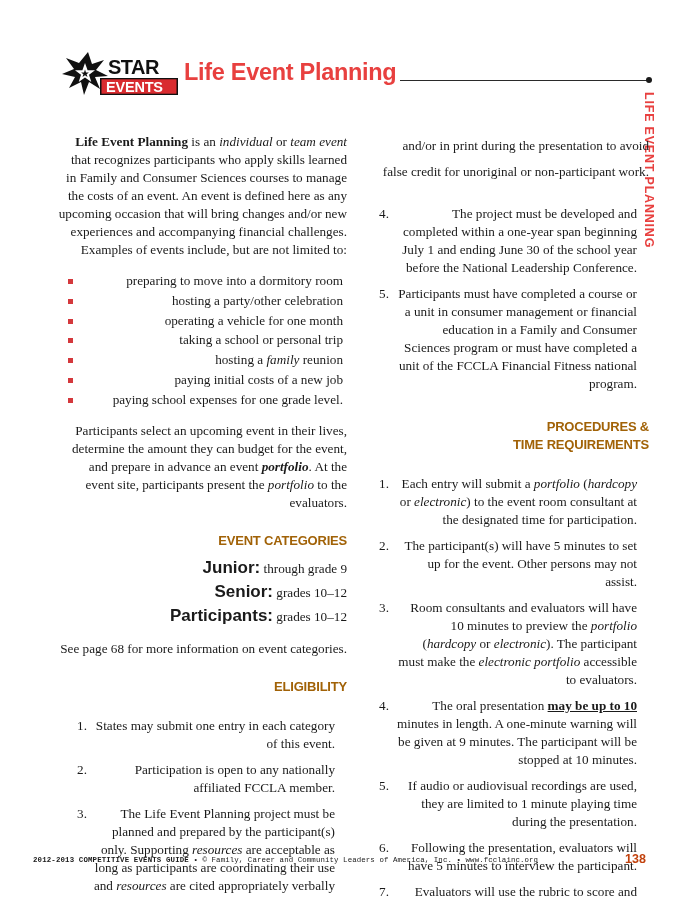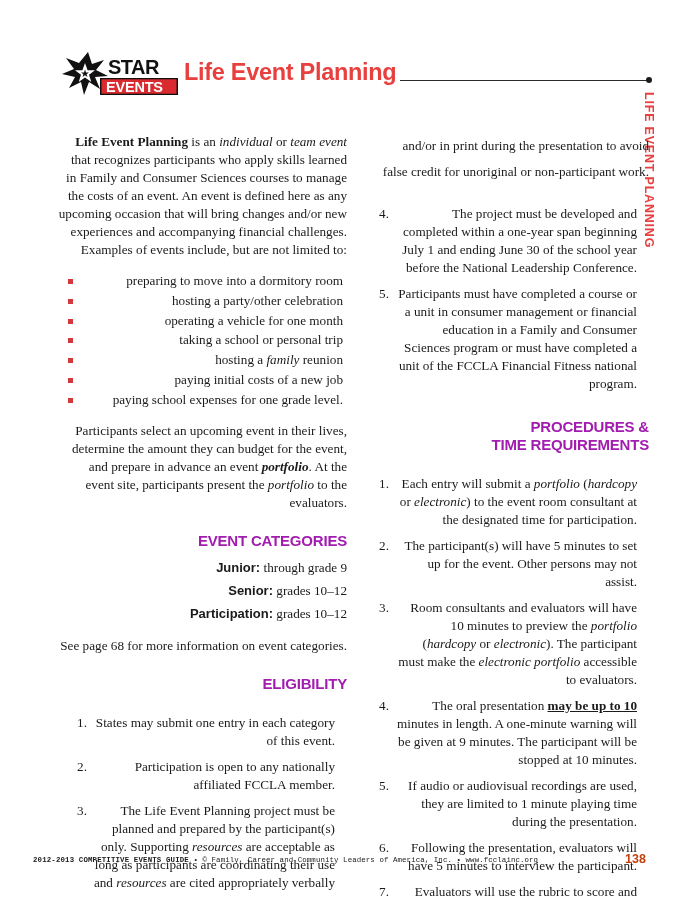--- a/index.html
+++ b/index.html
@@ -107,23 +107,23 @@
 
   b, strong { font-weight: bold; }
   i, em { font-style: italic; }
   .ul { text-decoration: underline; }
 
   
   h2.section {
     margin: 0;
     font-family: "Liberation Sans", sans-serif;
     font-weight: bold;
-    font-size: 15px;
+    font-size: 13px;
     letter-spacing: -0.2px;
-    color: #a21caf;
+    color: #a16207;
     line-height: 18px;
   }
 
   
   ul.sq {
     list-style: none;
     margin: 4px;
     padding: 0;
   }
   ul.sq li {
@@ -169,21 +169,21 @@
 
   
   .cont-para {
     padding-left: 22px;
     margin: 0 0 20px 0;
     line-height: 26px;
   }
 
   
   .cat-line { margin: 0 0 5px 0; line-height: 18px; }
-  .cat-line b { font-family: "Liberation Sans", sans-serif; font-size: 13px; }
+  .cat-line b { font-family: "Liberation Sans", sans-serif; font-size: 17px; }
 
   
   .footer {
     position: absolute;
     left: 0;
     top: 856px;
     width: 697px;
     height: 20px;
   }
   .footer-text {
@@ -265,21 +265,21 @@
     <p class="body"><span>Participants select an upcoming event in their lives, determine the amount they can budget for the event, and prepare in advance an event </span><b><i>portfolio</i></b><span>. At the event site, participants present the </span><i>portfolio</i><span> to the evaluators.</span></p>
 
     <div class="gap-l"></div>
 
     <h2 class="section">EVENT CATEGORIES</h2>
 
     <div class="gap-s"></div>
 
     <p class="cat-line"><b>Junior:</b><span> through grade 9</span></p>
     <p class="cat-line"><b>Senior:</b><span> grades 10–12</span></p>
-    <p class="cat-line"><b>Participation:</b><span> grades 10–12</span></p>
+    <p class="cat-line"><b>Participants:</b><span> grades 10–12</span></p>
 
     <div class="gap-s"></div>
 
     <p class="body">See page 68 for more information on event categories.</p>
 
     <div class="gap-l"></div>
 
     <h2 class="section">ELIGIBILITY</h2>
 
     <div class="gap-s"></div>

